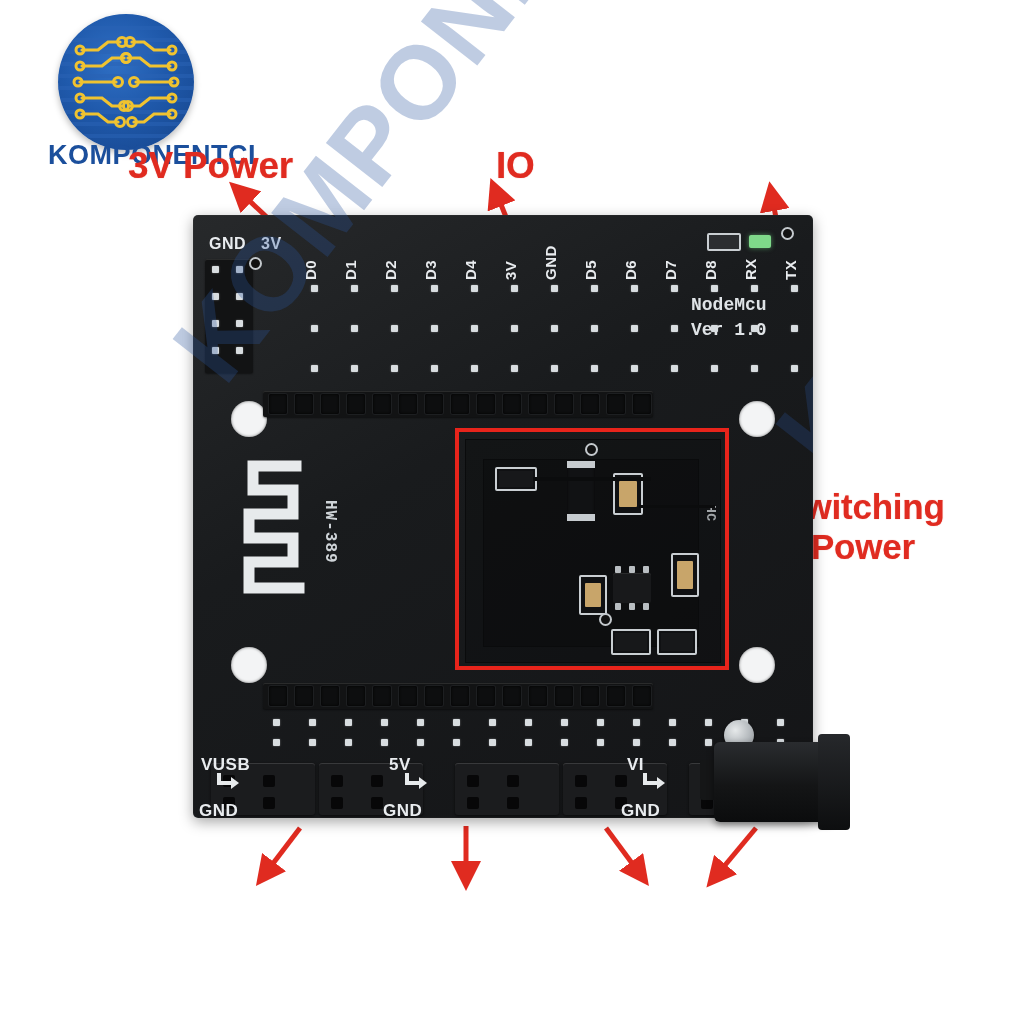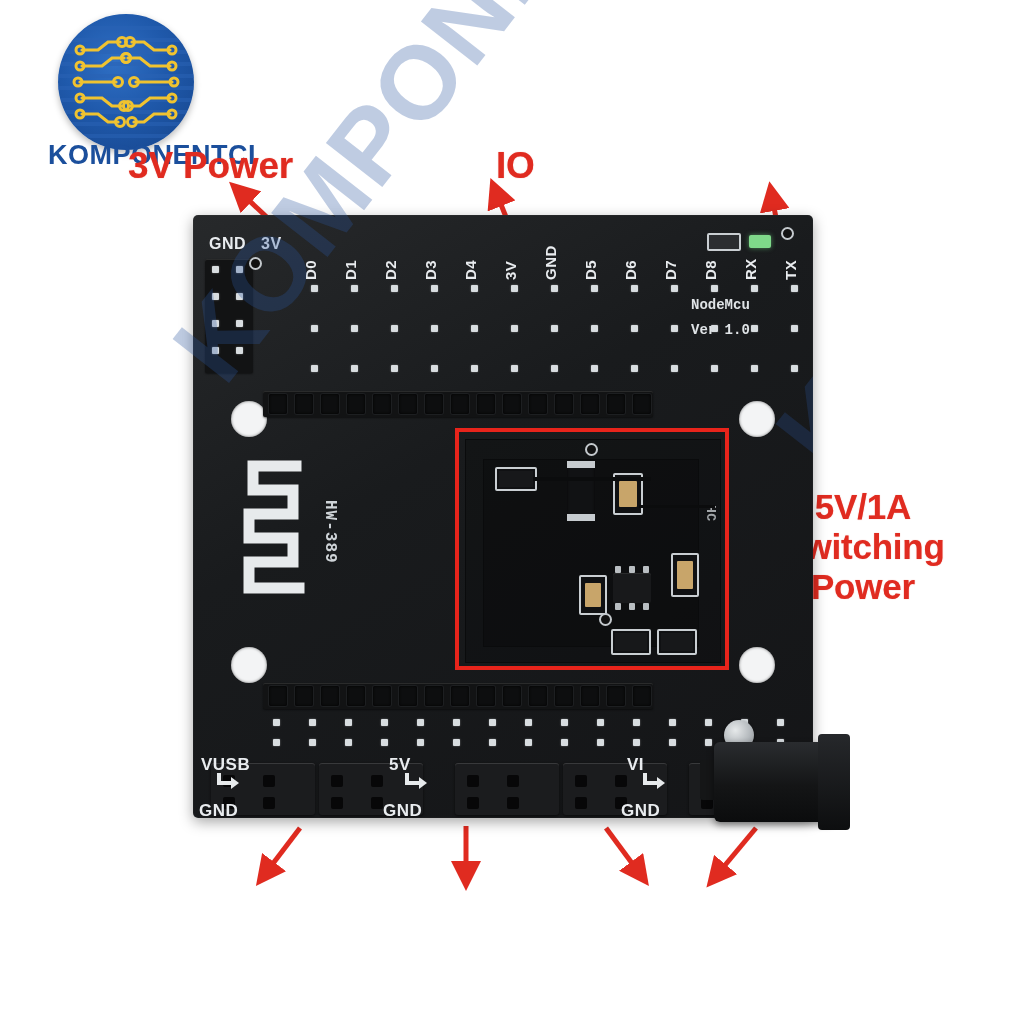--- a/index.html
+++ b/index.html
@@ -63,21 +63,21 @@
   }
   .pinlabel{
     font-size:15px;
     transform-origin:left bottom;
     transform:rotate(-90deg);
     white-space:nowrap;
   }
   .pinlabel-h{font-size:16px;white-space:nowrap;}
 
   .nodemcu{
-    left:498px;top:78px;font-size:14px;line-height:25px;
+    left:498px;top:78px;font-size:18px;line-height:25px;
     font-family:"Liberation Mono", monospace;font-weight:700;color:#dfe3e6;
     letter-spacing:0px;
   }
   .hwnum{
     left:146px;top:285px;font-size:16px;color:#cfd4d8;
     font-family:"Liberation Mono", monospace;font-weight:700;
     transform-origin:left top;transform:rotate(90deg);letter-spacing:1px;
   }
   .hc-mark{
     left:525px;top:290px;font-size:13px;color:#cfd4d8;
@@ -225,21 +225,20 @@
         </g>
       </svg>
     </div>
     <div class="logo-text">KOMPONENTCI</div>
   </div>
 
   <div class="anno anno-3v">3V Power</div>
   <div class="anno anno-io">IO</div>
 
   <div class="anno anno-sw">
-    <div>5V/1A</div>
     <div>Switching</div>
     <div>Power</div>
   </div>
 
 
   <svg class="arrow" style="left:0;top:0;" width="1024" height="1024">
     <defs>
       <marker id="ah" markerWidth="6" markerHeight="6" refX="3" refY="3" orient="auto">
         <path d="M0,0 L6,3 L0,6 z" fill="#e02b20"></path>
       </marker>

